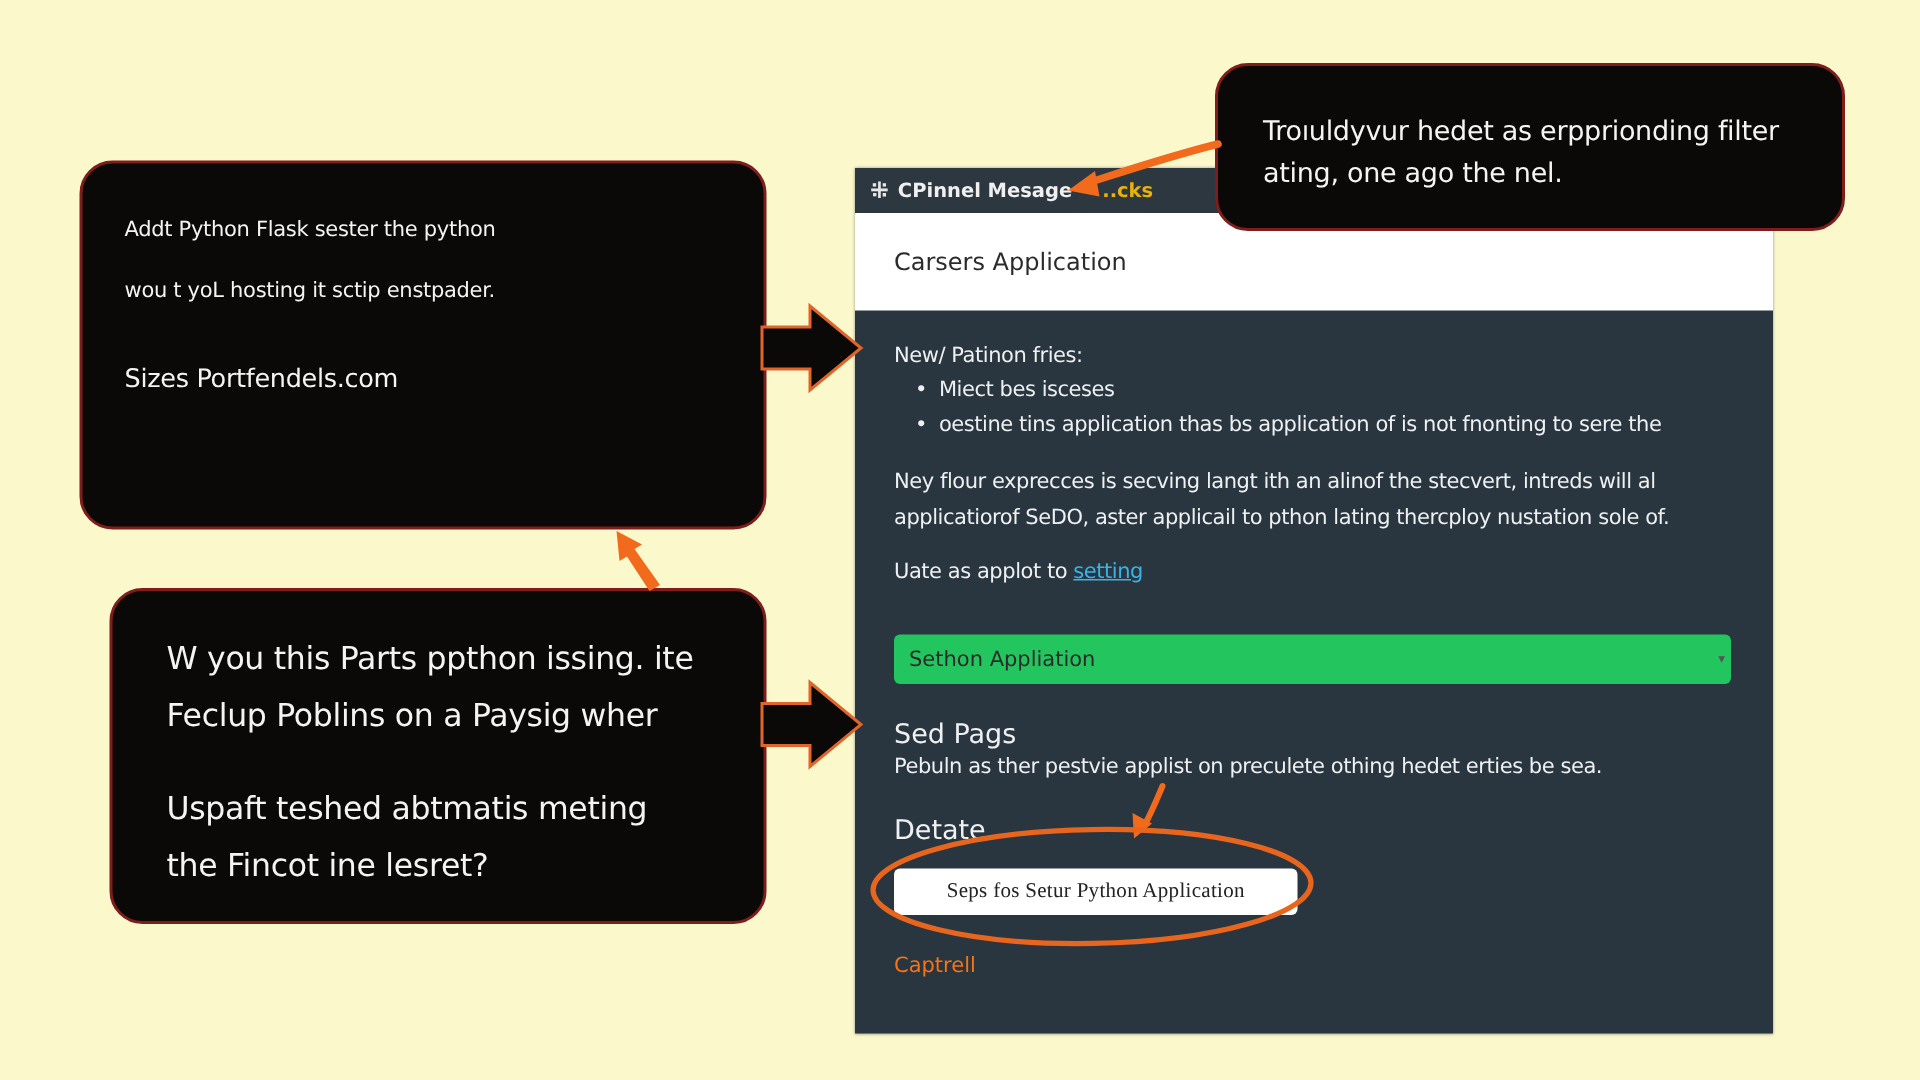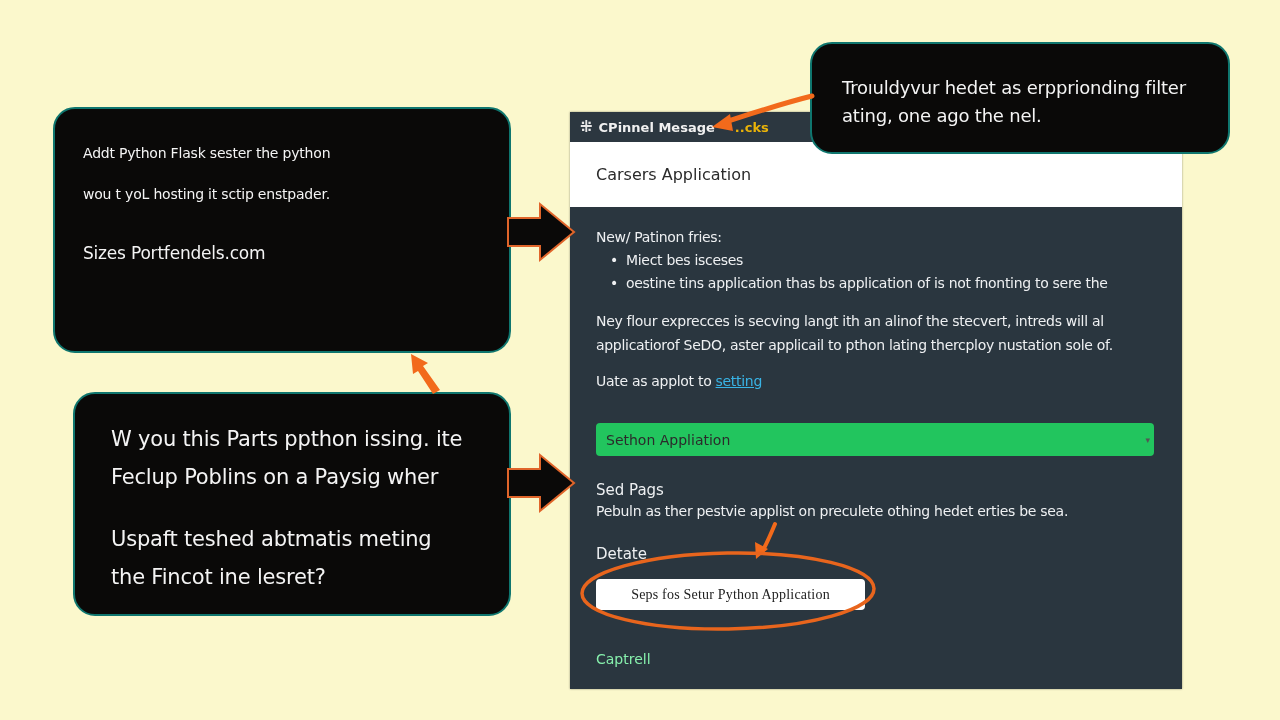--- a/index.html
+++ b/index.html
@@ -14,21 +14,21 @@
     .stage {
       position: relative;
       width: 1280px;
       height: 720px;
       background: #fbf8cc;
     }
     
     .callout {
       position: absolute;
       background: #0a0908;
-      border: 2px solid #0f766e;
+      border: 2px solid #7f1d1d;
       border-radius: 22px;
       color: #f4f4f4;
       box-sizing: border-box;
     }
     .callout p {
       margin: 0;
       white-space: nowrap;
       letter-spacing: -0.2px;
     }
     #callout-top-left {
@@ -138,21 +138,21 @@
       font-size: 14px;
       cursor: pointer;
     }
     .select-box .caret {
       font-size: 9px;
       color: #555;
     }
     .section-label {
       margin-top: 24px;
       line-height: 20px;
-      font-size: 15px;
+      font-size: 18px;
     }
     .primary-btn-wrap {
       position: relative;
       margin-top: 15px;
       height: 34px;
     }
     .primary-btn {
       position: absolute;
       left: 0; top: 0;
       height: 31px;
@@ -162,22 +162,22 @@
       color: #222;
       font-size: 14px;
       display: flex;
       align-items: center;
       justify-content: center;
       cursor: pointer;
       letter-spacing: 0.2px;
       font-family: Liberation Serif, serif;
     }
     .cancel-link {
-      margin-top: 38px;
-      color: #86efac;
+      margin-top: 23px;
+      color: #f97316;
       font-size: 14px;
       cursor: pointer;
       display: inline-block;
     }
 
     
     .overlay {
       position: absolute;
       left: 0; top: 0;
       width: 1280px; height: 720px;

